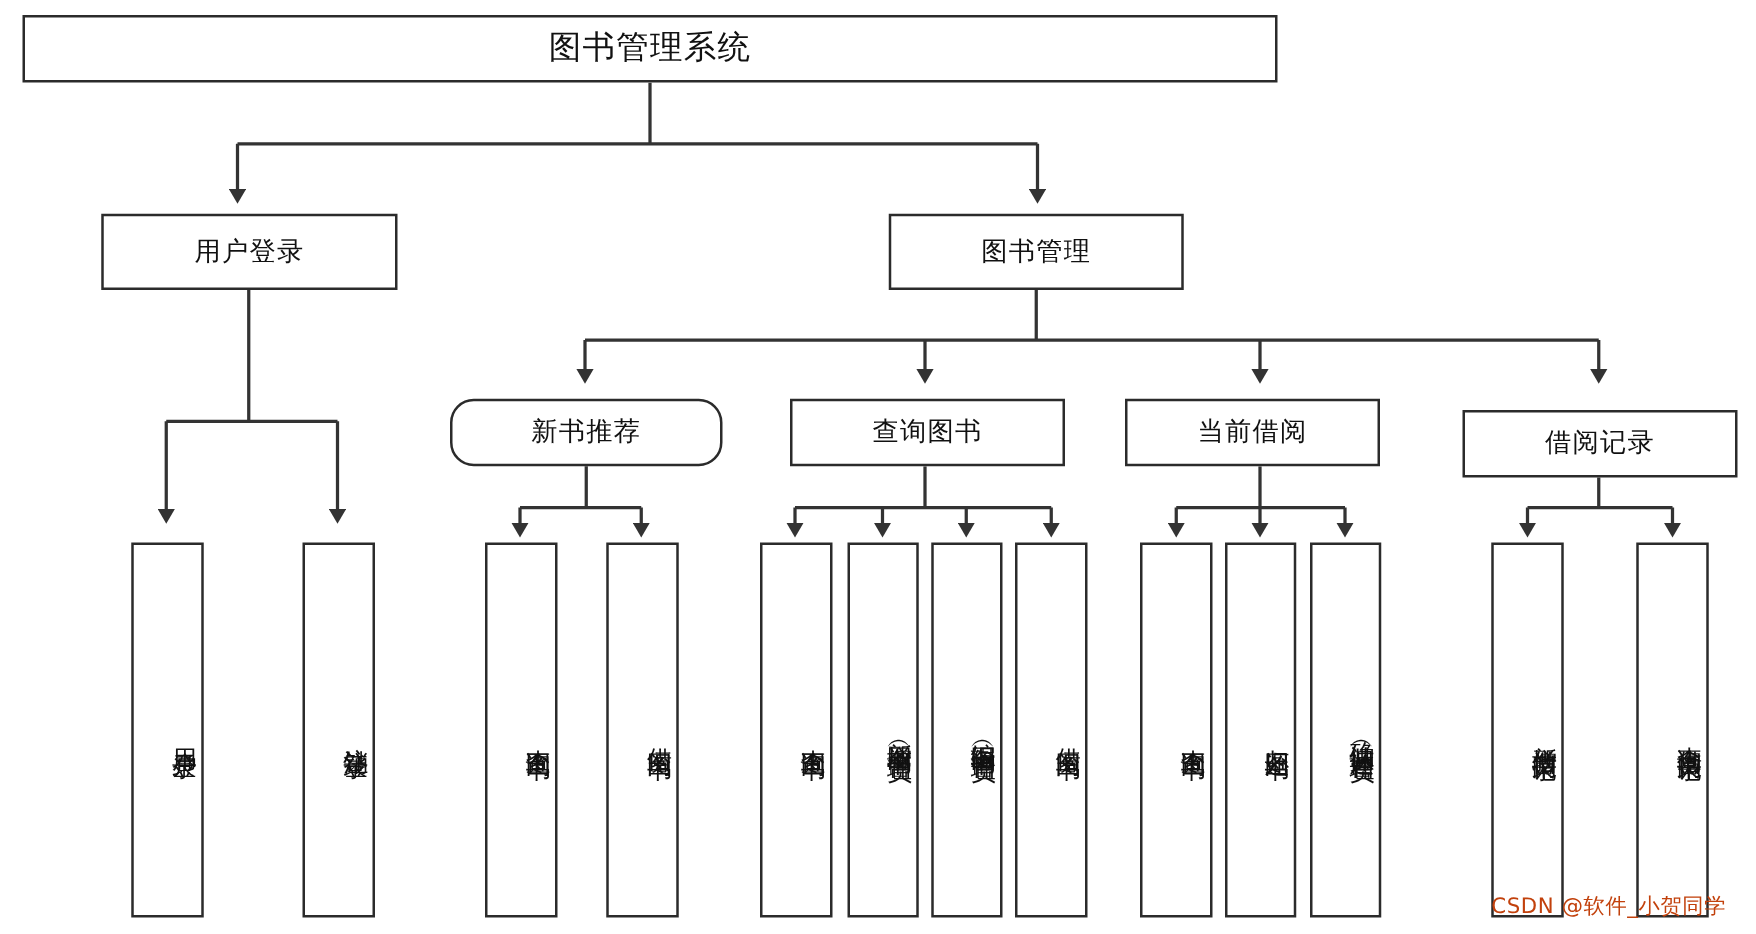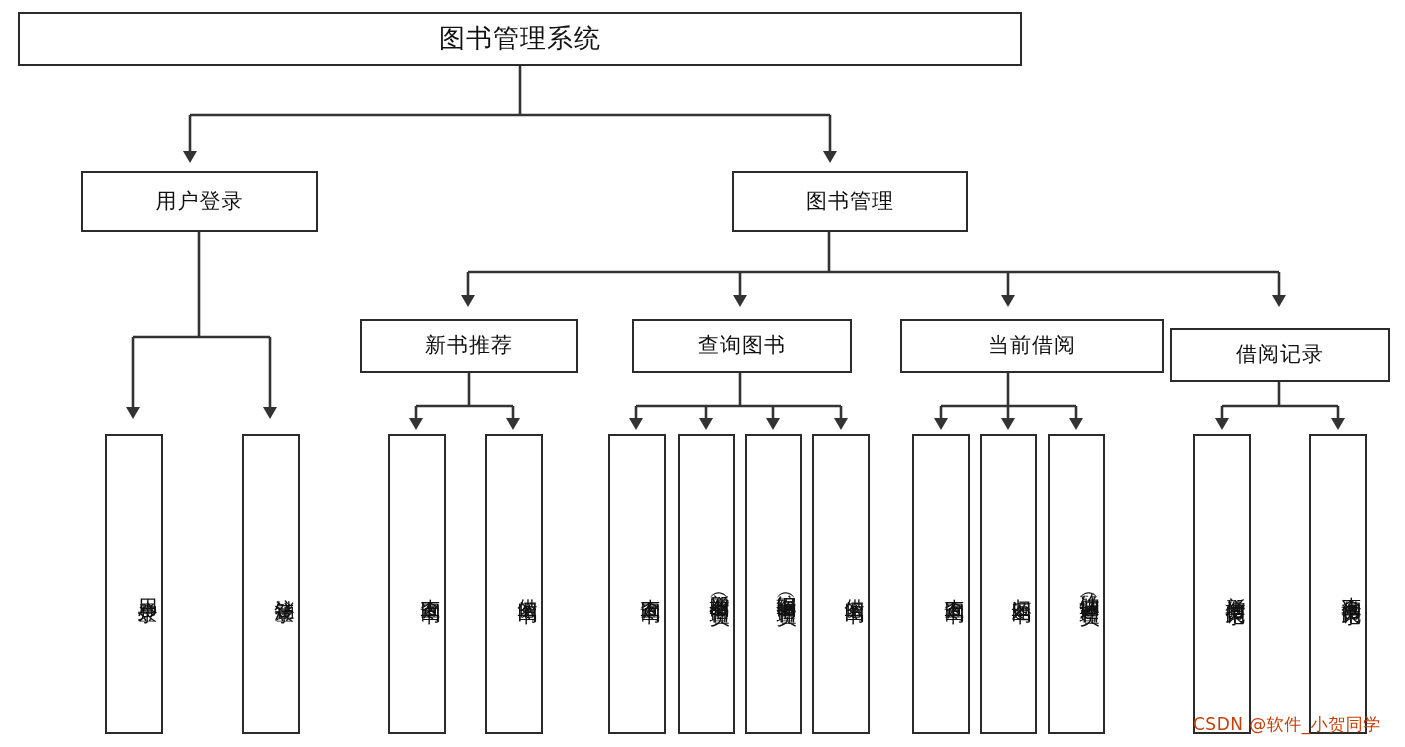--- a/index.html
+++ b/index.html
@@ -87,31 +87,31 @@
     </g>
   </svg>
 
   <div class="node h root" style="left:18px;top:12px;width:1004px;height:54px;">
     <span class="lbl">图书管理系统</span>
   </div>
 
   <div class="node h" style="left:81px;top:171px;width:237px;height:61px;">
     <span class="lbl">用户登录</span>
   </div>
-  <div class="node h" style="left:732px;top:171px;width:236px;height:61px;">
+  <div class="node h" style="left:711px;top:171px;width:236px;height:61px;">
     <span class="lbl">图书管理</span>
   </div>
 
-  <div class="node h" style="left:360px;top:319px;width:218px;height:54px;">
+  <div class="node h" style="left:360px;top:319px;width:218px;height:54px;border-radius:19px;">
     <span class="lbl">新书推荐</span>
   </div>
   <div class="node h" style="left:632px;top:319px;width:220px;height:54px;">
     <span class="lbl">查询图书</span>
   </div>
-  <div class="node h" style="left:900px;top:319px;width:264px;height:54px;align-items:center;">
+  <div class="node h" style="left:900px;top:319px;width:204px;height:54px;align-items:center;">
     <span class="lbl">当前借阅</span>
   </div>
   <div class="node h" style="left:1170px;top:328px;width:220px;height:54px;">
     <span class="lbl">借阅记录</span>
   </div>
 
   <div class="node v" style="left:105px;top:434px;width:58px;height:300px;">
     <span class="lbl">用户登录</span>
   </div>
   <div class="node v" style="left:242px;top:434px;width:58px;height:300px;">

